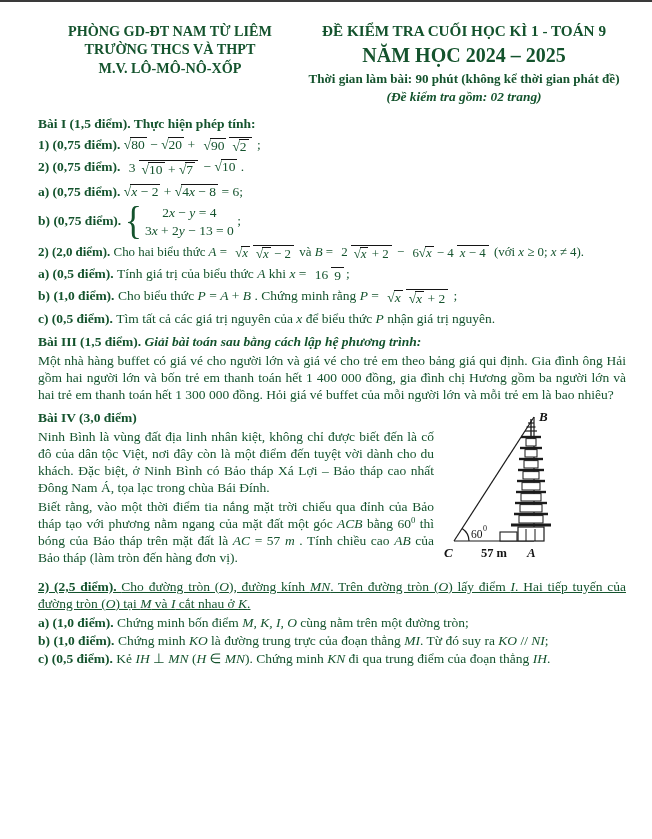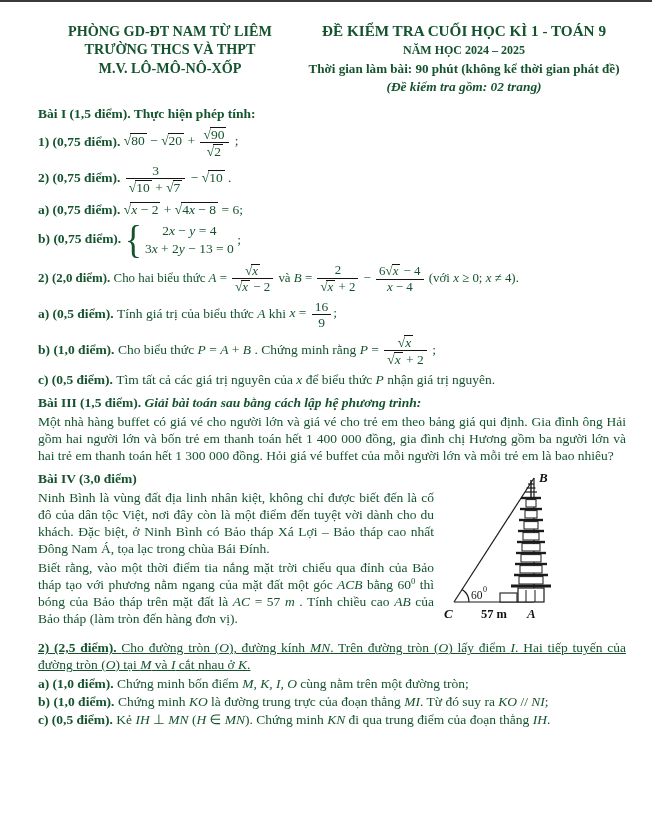--- a/index.html
+++ b/index.html
@@ -10,39 +10,39 @@
     border-top:2px solid #3a3a3a;
     font-family:"Liberation Serif", serif;
     font-size:13.5px; line-height:1.26; color:#14532d;
   }
   
   .header { display:flex; margin-bottom:9px; }
   .h-left { width:264px; text-align:center; font-weight:bold; font-size:14.2px; line-height:1.3; padding-top:2px; }
   .de-box { display:inline-block; border:1.6px solid #141414; padding:1px 15px 2px; margin-top:7px; font-size:14.5px; transform:translateX(-14px); }
   .h-right { flex:1; text-align:center; padding-top:1px; }
   .h-title { font-weight:bold; font-size:15.2px; }
-  .h-year { font-weight:bold; font-size:12px; margin-top:3px; }
+  .h-year { font-weight:bold; font-size:20px; margin-top:3px; }
   .h-duration { font-weight:bold; font-size:13.1px; margin-top:3px; }
   .h-pages { font-weight:bold; font-style:italic; font-size:13.4px; margin-top:1px; }
   
   .sec { margin-top:6px; }
   .line { margin:1px 0; }
   .mline { margin:4px 0; }
   .para { margin:2px 0; }
   .just { text-align:justify; }
   .sb { font-weight:bold; }
   .si { font-style:italic; }
   .sbi { font-weight:bold; font-style:italic; }
   .tight { font-size:12.9px; }
   .clear { clear:both;text-decoration:underline; }
   .gap-top { margin-top:12px; }
   
   .math { white-space:nowrap; }
   .mv { font-style:italic; }
-  .frac { display:inline-flex; flex-direction:column; text-align:center; vertical-align:middle; margin:0 2px; line-height:1.12; }
+  .frac { display:inline-flex; flex-direction:row; text-align:center; vertical-align:middle; margin:0 2px; line-height:1.12; }
   .fn, .fd { display:block; padding:0 3px; }
   .fd { border-top:1.2px solid #141414; }
   .sqrt { white-space:nowrap; }
   .rdx { font-style:normal; margin-right:-1px; }
   .rad { display:inline-block; border-top:1.2px solid #141414; margin-top:1px; padding:0 2px 0 1px; line-height:1.05; }
   .cases { display:inline-flex; align-items:center; vertical-align:middle; }
   .cbrace { display:inline-block; font-size:36px; line-height:0.8; transform:scaleY(1.12); margin-right:3px; font-weight:400; }
   .crows { display:inline-flex; flex-direction:column; align-items:center; line-height:1.35; }
   sup.msup { font-size:0.65em; vertical-align:super; line-height:0; }
   

